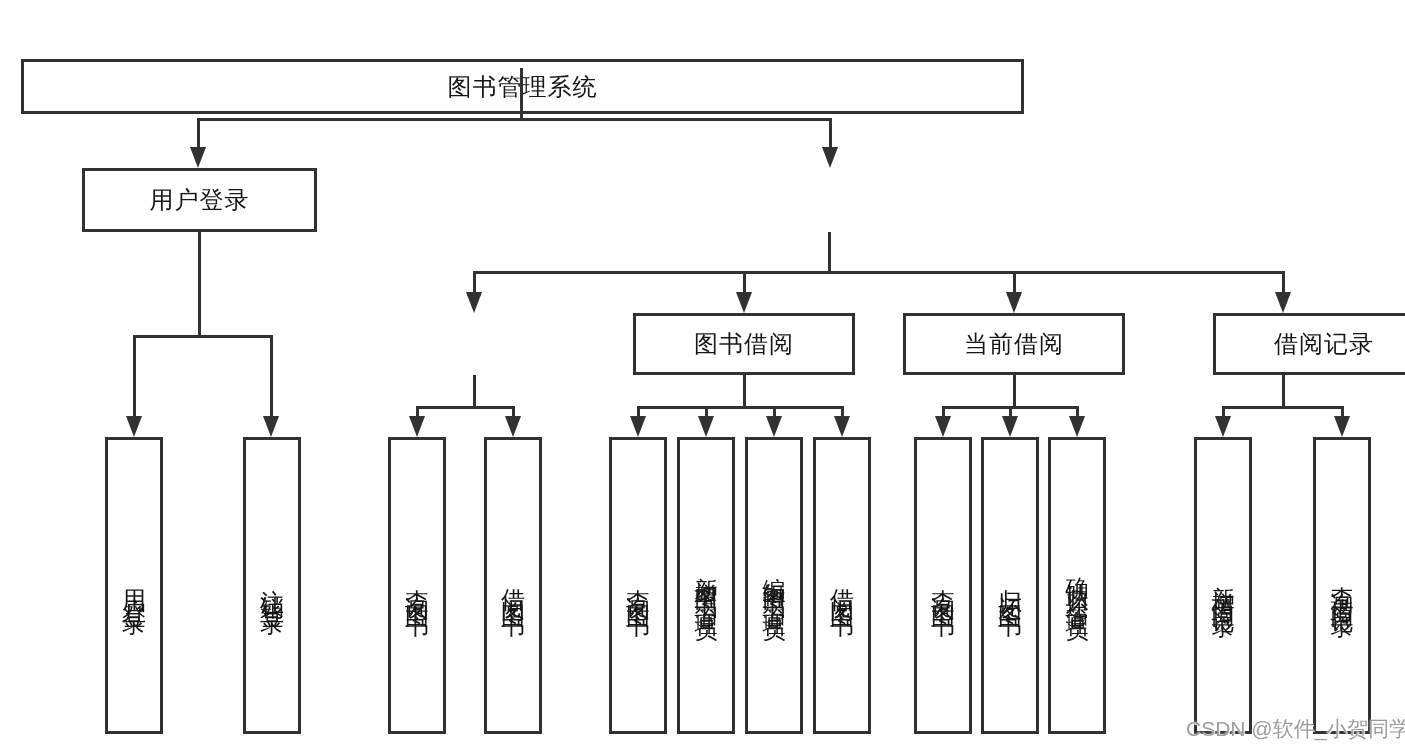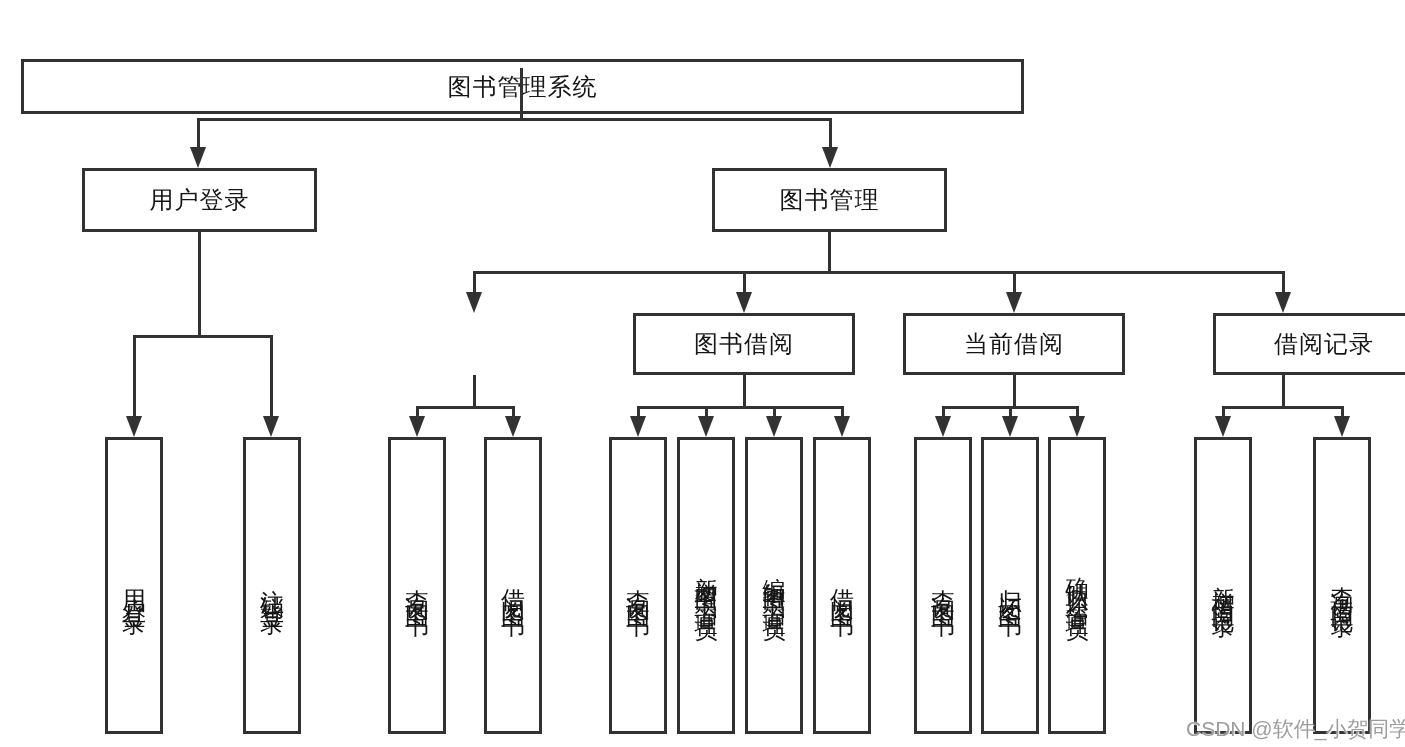--- a/index.html
+++ b/index.html
@@ -65,21 +65,20 @@
   <div class="box hbox" style="left:21px; top:13px; width:1003px; height:55px;margin-top:46px;">图书管理系统</div>
 
   <div class="vline" style="left:520px; top:68px;  height:53px;"></div>
   <div class="hline" style="left:197px; top:118px; width:634px;"></div>
   <div class="vline" style="left:197px; top:118px; height:32px;"></div>
   <div class="arrow" style="left:190px; top:147px;"></div>
   <div class="vline" style="left:829px; top:118px; height:32px;"></div>
   <div class="arrow" style="left:822px; top:147px;"></div>
 
   <div class="box hbox" style="left:82px; top:168px; width:235px; height:64px;">用户登录</div>
-  <div class="box hbox" style="left:712px; top:168px; width:235px; height:64px;">图书管理</div>
 
   <div class="vline" style="left:198px; top:232px; height:105px;"></div>
   <div class="hline" style="left:133px; top:335px; width:140px;"></div>
   <div class="vline" style="left:133px; top:335px; height:84px;"></div>
   <div class="arrow" style="left:126px; top:416px;"></div>
   <div class="vline" style="left:270px; top:335px; height:84px;"></div>
   <div class="arrow" style="left:263px; top:416px;"></div>
 
   <div class="vline" style="left:828px; top:232px; height:42px;"></div>
   <div class="hline" style="left:473px; top:271px; width:812px;"></div>

